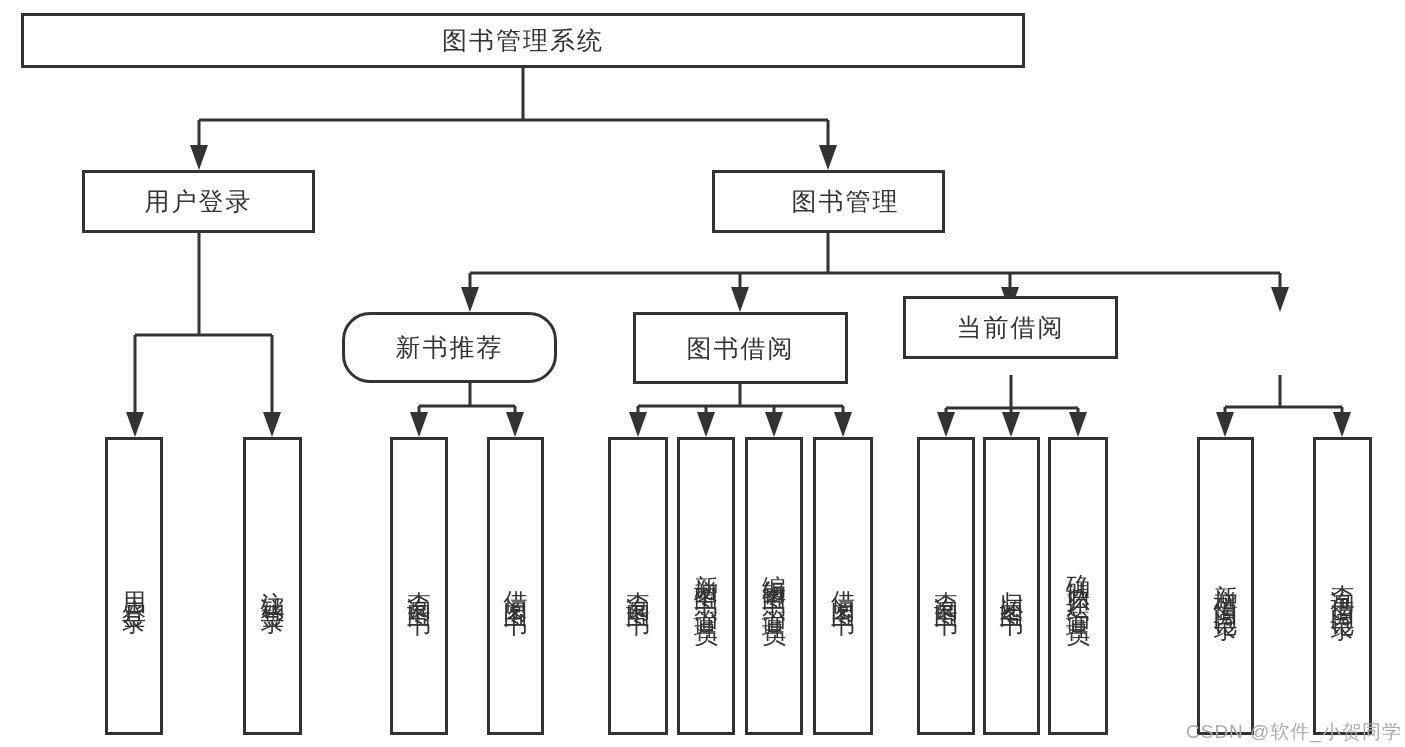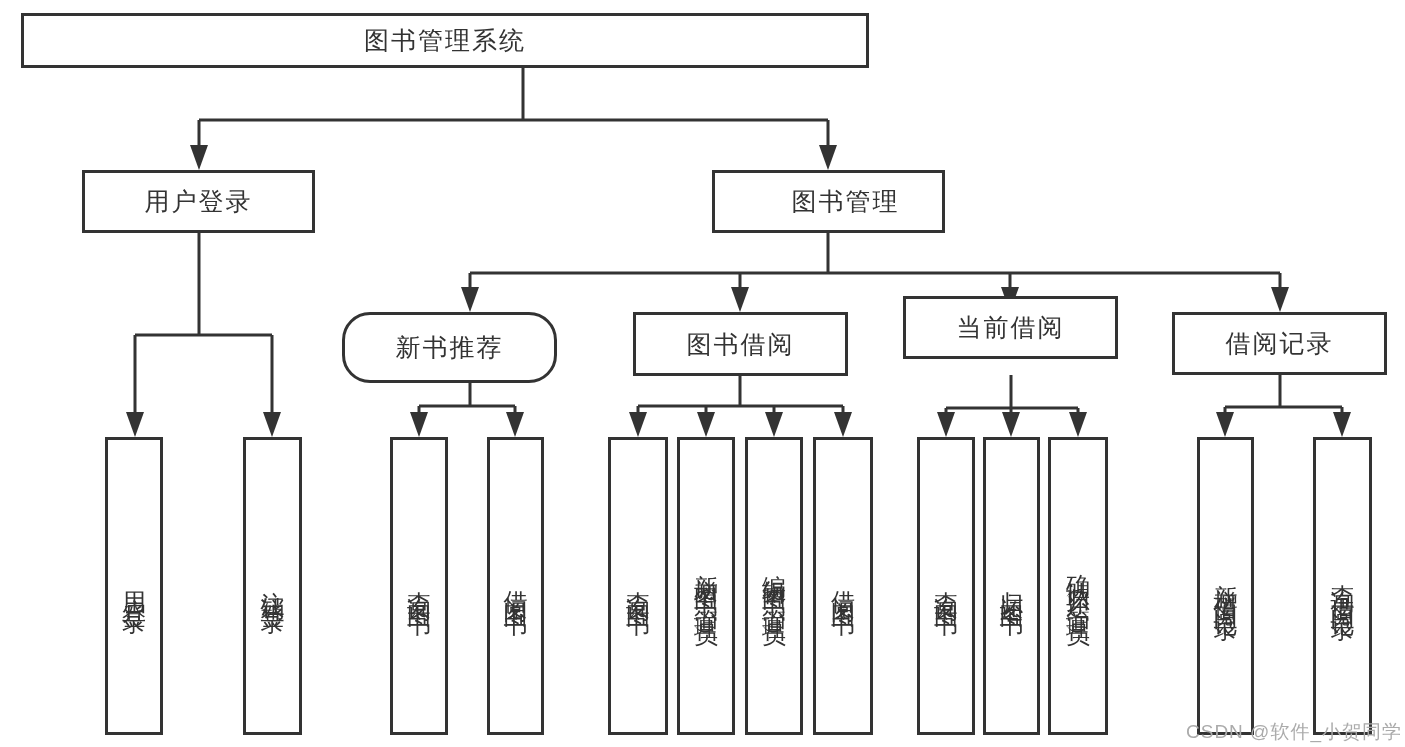--- a/index.html
+++ b/index.html
@@ -87,42 +87,39 @@
       <polygon points="765,412 783,412 774,437"></polygon>
       <polygon points="834,412 852,412 843,437"></polygon>
       <polygon points="937,412 955,412 946,437"></polygon>
       <polygon points="1002,412 1020,412 1011,437"></polygon>
       <polygon points="1069,412 1087,412 1078,437"></polygon>
       <polygon points="1216,412 1234,412 1225,437"></polygon>
       <polygon points="1333,412 1351,412 1342,437"></polygon>
     </g>
   </svg>
 
-  <div class="box hbox" style="left:21px;top:13px;width:848px;height:55px;">
+  <div class="box hbox" style="left:21px;top:13px;width:1004px;height:55px;">
     <span>图书管理系统</span>
   </div>
 
   <div class="box hbox" style="left:82px;top:170px;width:233px;height:63px;">
     <span>用户登录</span>
   </div>
   <div class="box hbox" style="left:712px;top:170px;width:233px;height:63px;padding-left:34px;">
     <span>图书管理</span>
   </div>
 
   <div class="box hbox" style="left:342px;top:312px;width:215px;height:71px;border-radius:28px;">
     <span>新书推荐</span>
   </div>
-  <div class="box hbox" style="left:633px;top:312px;width:215px;height:64px;">
+  <div class="box hbox" style="left:633px;top:312px;width:215px;height:72px;">
     <span>图书借阅</span>
   </div>
   <div class="box hbox" style="left:903px;top:296px;width:215px;height:63px;">
     <span>当前借阅</span>
-  </div>
-  <div class="box hbox" style="left:1172px;top:312px;width:215px;height:63px;">
-    <span>借阅记录</span>
   </div>
 
   <div class="box vbox" style="left:105px;top:437px;width:58px;height:298px;">
     <span class="vtext">用户登录</span>
   </div>
   <div class="box vbox" style="left:243px;top:437px;width:59px;height:298px;">
     <span class="vtext">注销登录</span>
   </div>
 
   <div class="box vbox" style="left:390px;top:437px;width:58px;height:298px;">

